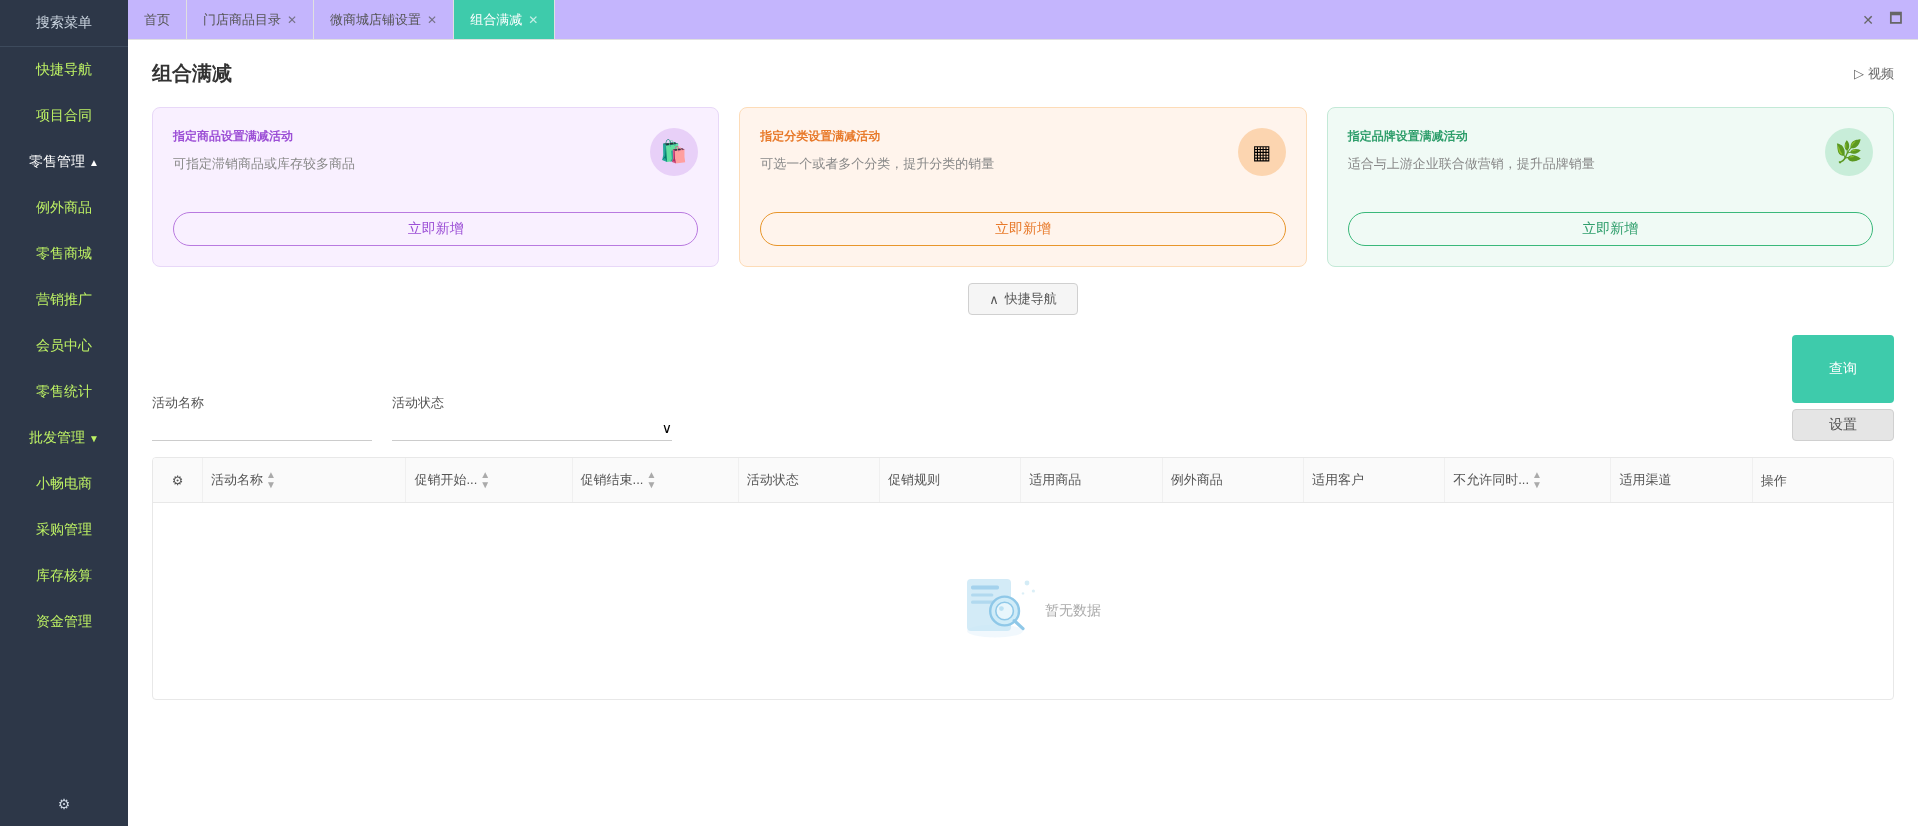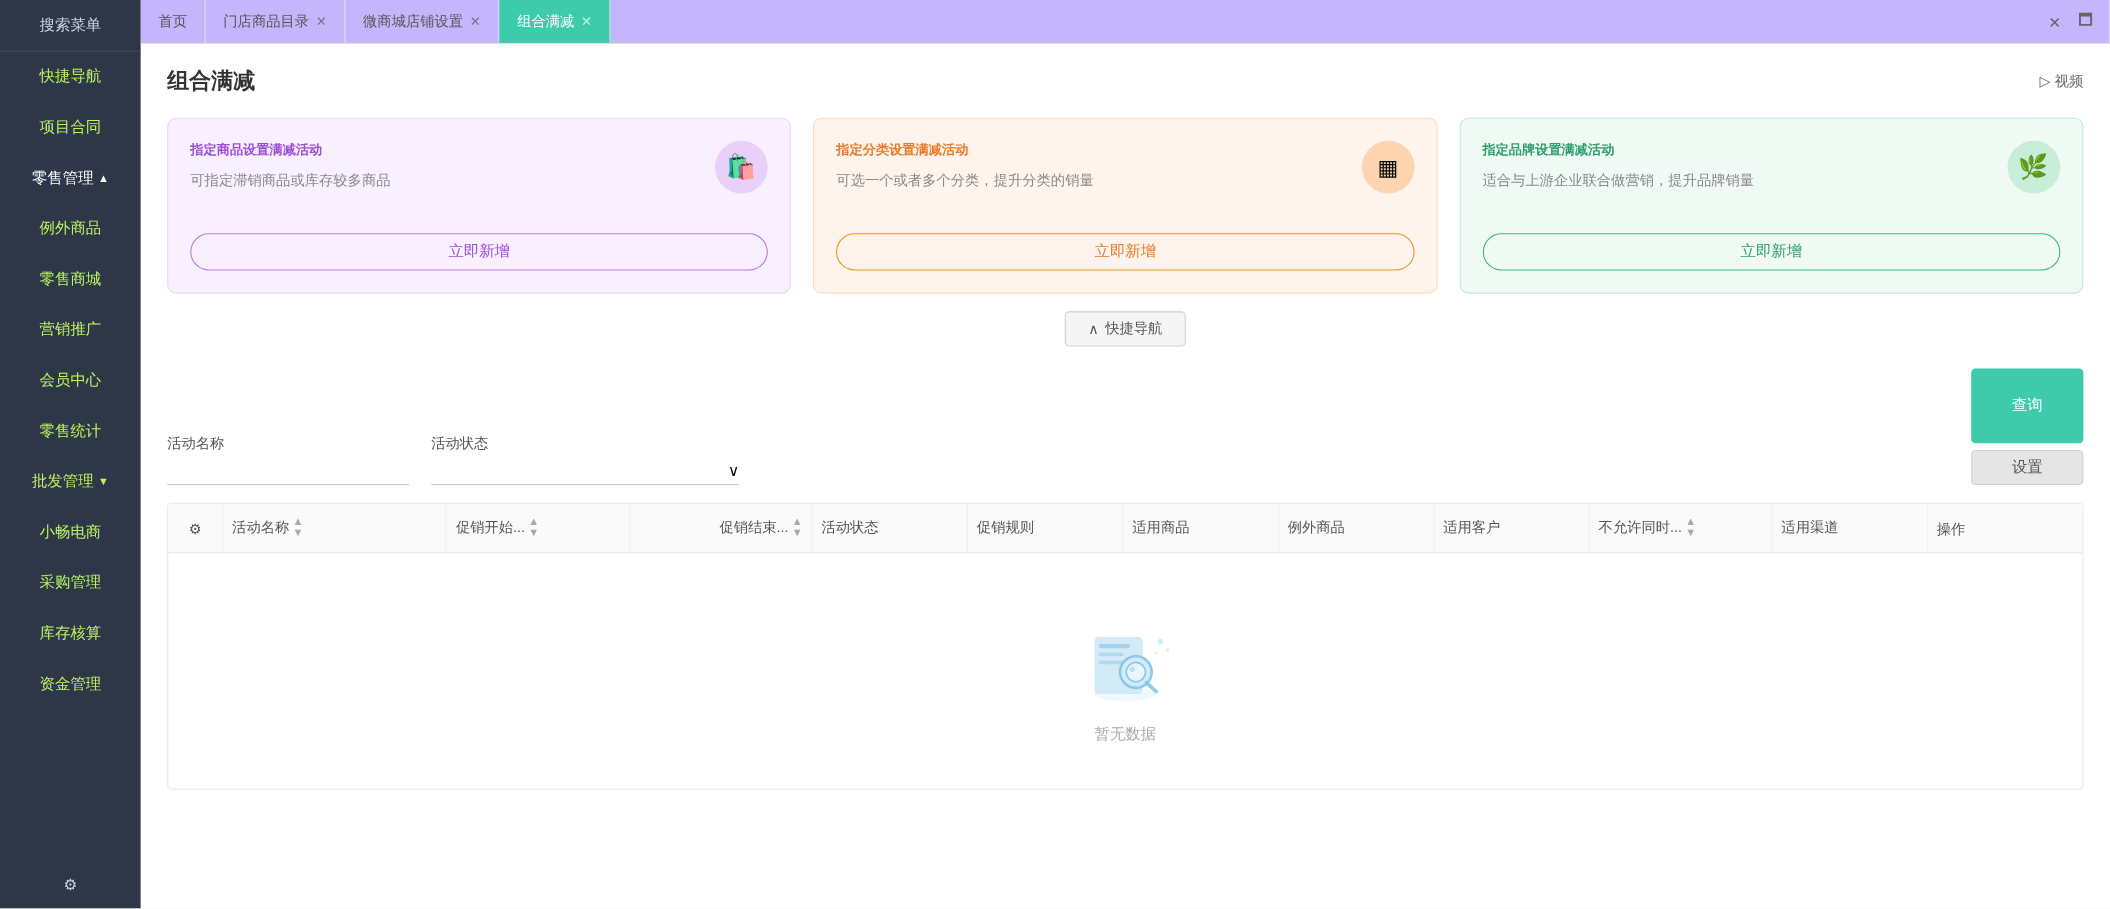--- a/index.html
+++ b/index.html
@@ -297,34 +297,34 @@
       display: flex;
       align-items: center;
       gap: 3px;
       border-right: 1px solid #f0f0f0;
     }
     .th:last-child { border-right: none; }
     .th .sort-icon { font-size: 10px; color: #aaa; display: flex; flex-direction: column; line-height: 1; }
     .col-gear { width: 50px; justify-content: center; }
     .col-name { flex: 1.5; }
     .col-start { flex: 1.2; }
-    .col-end { flex: 1.2; justify-content: flex-end; }
+    .col-end { flex: 1.2; }
     .col-status { flex: 1; }
     .col-rule { flex: 1; }
     .col-goods { flex: 1; }
     .col-exclude { flex: 1; }
     .col-customer { flex: 1; }
     .col-concurrent { flex: 1.2; }
     .col-channel { flex: 1; }
     .col-action { flex: 1; align-items: flex-end; }
 
     
     .empty-state {
       display: flex;
-      flex-direction: column;
+      flex-direction: row;
       align-items: center;
       justify-content: center;
       padding: 60px 0 40px;
     }
     .empty-icon {
       width: 100px;
       height: 80px;
       margin-bottom: 16px;
     }
     .empty-text {

